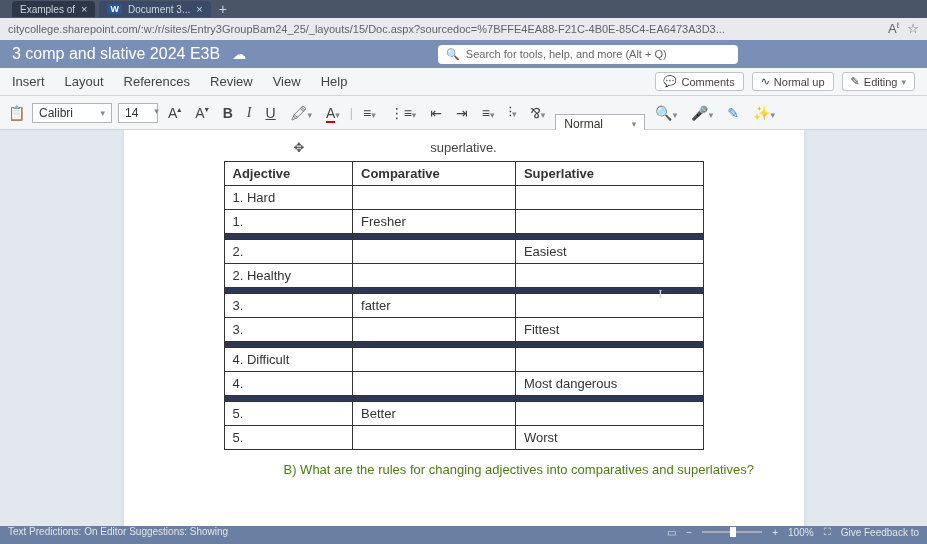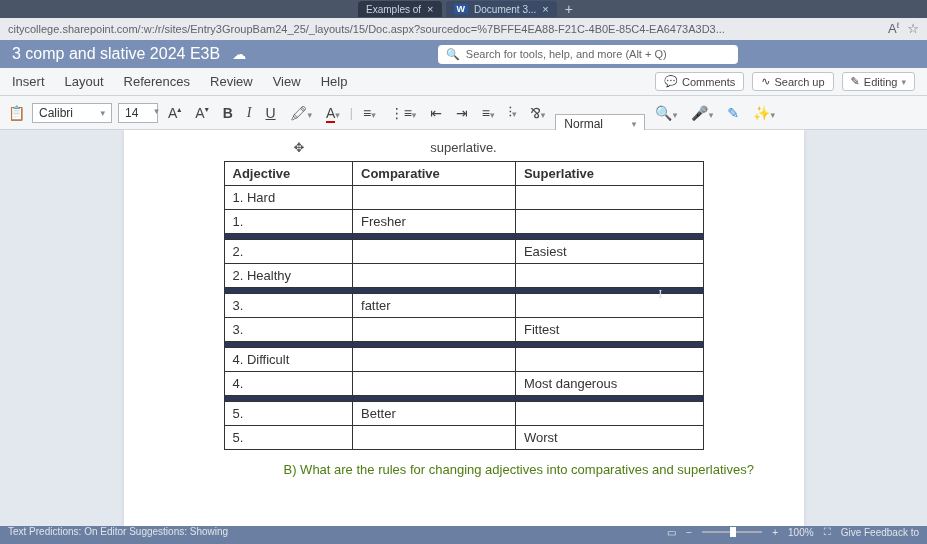--- a/index.html
+++ b/index.html
@@ -1,17 +1,17 @@
 <!DOCTYPE html>
 <html><head>
 <meta charset="utf-8">
 <style>
 * { margin: 0; padding: 0; box-sizing: border-box; }
 body { font-family: "Segoe UI", Arial, sans-serif; font-size: 12px; background: #f0f2f5; width: 927px; height: 544px; overflow: hidden; color: #333; }
-.browser-top { background: #4a5568; height: 18px; display: flex; align-items: center; justify-content: center; padding: 0 8px; }
+.browser-top { background: #4a5568; height: 18px; display: flex; align-items: center; justify-content: flex-start; padding: 0 8px; }
 .browser-tab { background: #2d3748; color: #cbd5e0; padding: 2px 8px; font-size: 10px; display: flex; align-items: center; gap: 6px; border-radius: 4px 4px 0 0; margin-left: 4px; }
 .tab-close { color: #cbd5e0; font-size: 11px; }
 .tab-plus { color: #cbd5e0; margin-left: 8px; font-size: 14px; }
 .url-bar { background: #e8eaed; height: 22px; display: flex; align-items: center; padding: 0 8px; font-size: 11px; color: #5f6368; gap: 8px; }
 .url-text { flex: 1; white-space: nowrap; overflow: hidden; }
 .url-icons { display: flex; gap: 8px; font-size: 13px; }
 .title-bar { background: #7a8fb5; height: 28px; display: flex; align-items: center; padding: 0 12px; color: #fff; font-size: 13px; gap: 12px; }
 .title-text { font-size: 16px; }
 .cloud-icon { font-size: 14px; }
 .search-box { background: #fff; border-radius: 4px; padding: 3px 8px; color: #666; font-size: 11px; margin-left: 180px; width: 300px; display: flex; align-items: center; gap: 6px; }
@@ -81,21 +81,21 @@
   <span class="ribbon-tab">Review</span>
   <span class="ribbon-tab">View</span>
   <span class="ribbon-tab">Help</span>
   <div class="ribbon-right">
     <div class="ribbon-btn">
         <span>💬</span>
         <span>Comments</span>
       </div>
     <div class="ribbon-btn">
         <span>∿</span>
-        <span>Search up</span>
+        <span>Normal up</span>
       </div>
     <div class="ribbon-btn">
         <span>✎</span>
         <span>Editing</span>
         <span class="chev">▾</span>
       </div>
   </div>
 </div>
 
 <div class="toolbar">

